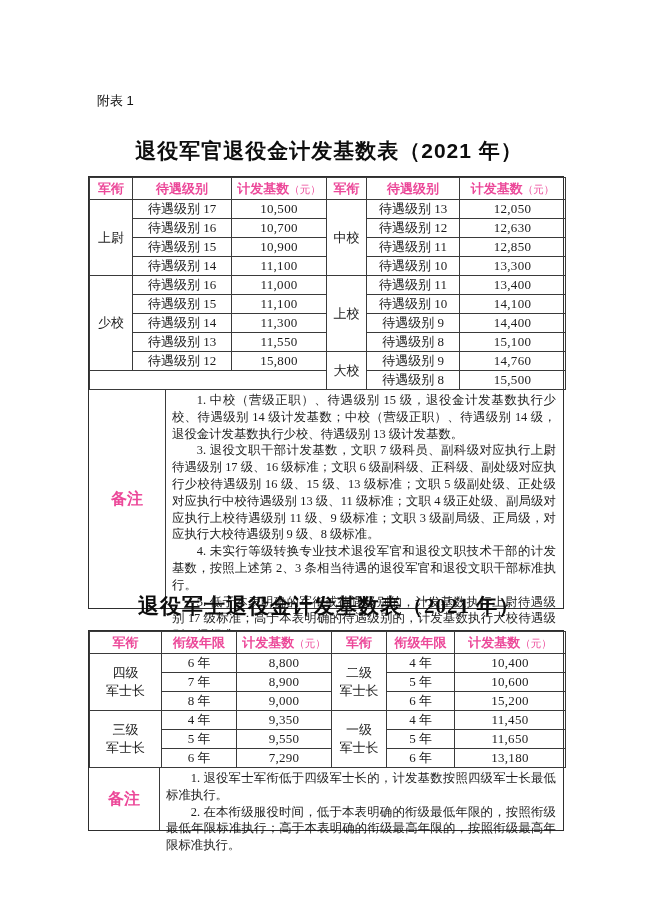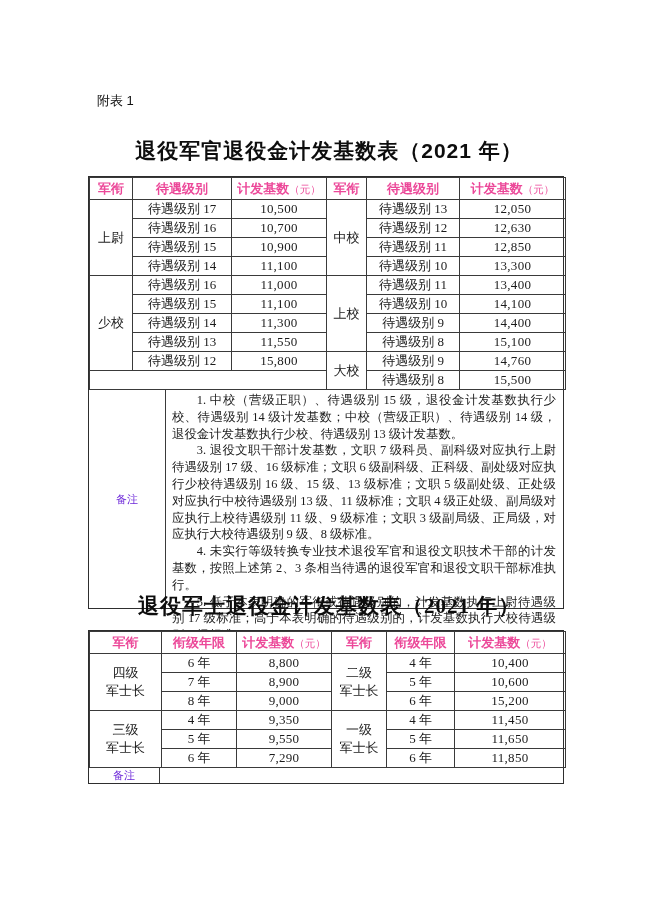--- a/index.html
+++ b/index.html
@@ -40,21 +40,21 @@
   td{font-size:13px;color:#1b1b1b;}
   .officer-row td{height:17.2px;}
   .nco-row td{height:17.5px;}
   td.rank{white-space:pre-line;line-height:1.35;}
   td.num{font-family:"Liberation Serif", serif;letter-spacing:0.3px;}
   td.empty-cell{border-right:1px solid #3a3a3a;}
 
   .note-row{display:flex;align-items:stretch;}
   .note-label{
     flex:0 0 77px;display:flex;align-items:center;justify-content:center;
-    border-right:1px solid #3a3a3a;font-size:11px;color:#6d28d9;box-sizing:border-box;
+    border-right:1px solid #3a3a3a;font-size:16px;color:#ec4899;box-sizing:border-box;font-weight:bold;
   }
   #nco-box .note-label{flex:0 0 71px;}
   .note-body{
     flex:1;padding:2px 7px 2px 6px;box-sizing:border-box;text-align:justify;
   }
   #officer-box .note-body{height:218px;}
   #nco-box .note-body{height:62px;}
   .note-body p{
     margin:0;font-size:12.4px;line-height:16.8px;color:#1b1b1b;
     text-indent:2em;
@@ -219,20 +219,24 @@
     <tr class="nco-row">
       <td>5 年</td>
       <td class="num">9,550</td>
       <td>5 年</td>
       <td class="num">11,650</td>
     </tr>
     <tr class="nco-row">
       <td>6 年</td>
       <td class="num">7,290</td>
       <td>6 年</td>
-      <td class="num">11,850</td>
+      <td class="num">13,180</td>
     </tr>
   </tbody>
     </table>
   <div class="note-row">
     <div class="note-label">备注</div>
+    <div class="note-body">
+      <p>1. 退役军士军衔低于四级军士长的，计发基数按照四级军士长最低标准执行。</p>
+      <p>2. 在本衔级服役时间，低于本表明确的衔级最低年限的，按照衔级最低年限标准执行；高于本表明确的衔级最高年限的，按照衔级最高年限标准执行。</p>
+    </div>
   </div>
 </div>
 
 </body></html>

